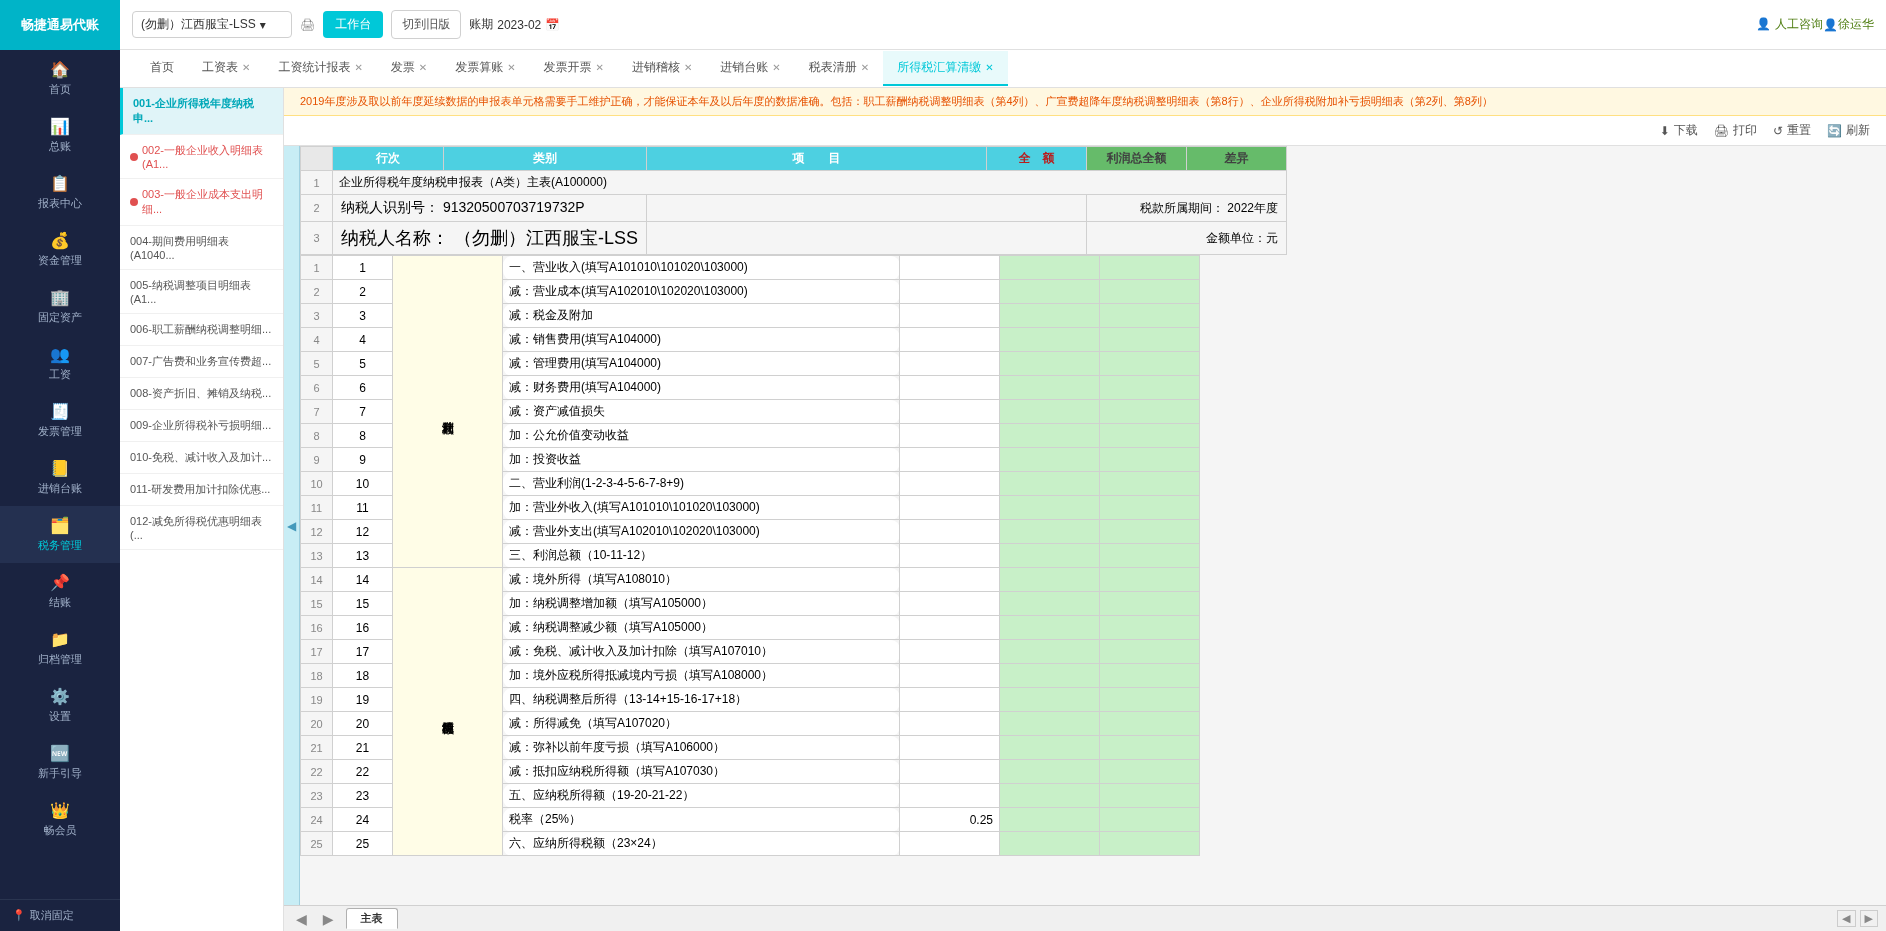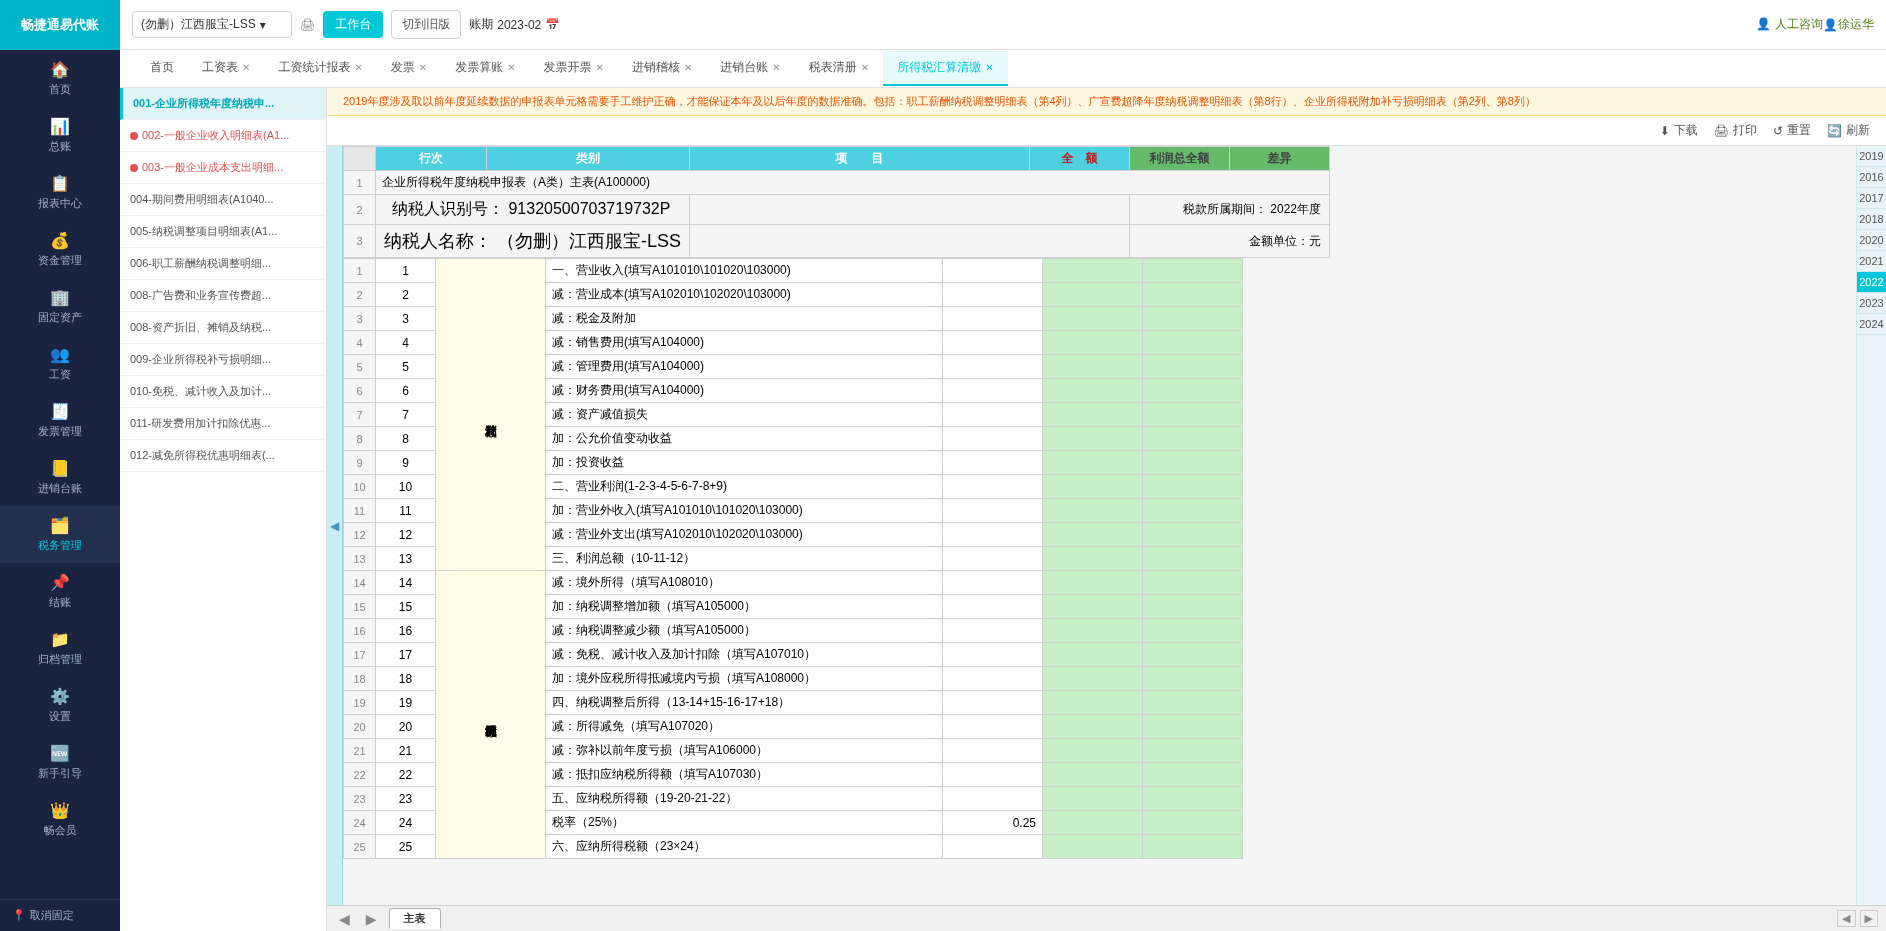--- a/index.html
+++ b/index.html
@@ -29,21 +29,21 @@
     .nav-tabs { background: white; display: flex; align-items: center; padding: 0 16px; border-bottom: 1px solid #e0e0e0; flex-shrink: 0; height: 38px; }
     .nav-tab { padding: 8px 14px; cursor: pointer; font-size: 12px; color: #555; display: flex; align-items: center; gap: 4px; border-bottom: 2px solid transparent; white-space: nowrap; }
     .nav-tab.active { color: #00c8d8; border-bottom: 2px solid #00c8d8; background: #e8fafb; }
     .nav-tab .close-x { color: #999; font-size: 10px; cursor: pointer; }
     .nav-tab.active .close-x { color: #00c8d8; }
 
     
     .content-area { display: flex; flex: 1; overflow: hidden; }
 
     
-    .report-list { width: 207px; background: white; border-right: 1px solid #e0e0e0; overflow-y: auto; flex-shrink: 0; }
+    .report-list { width: 164px; background: white; border-right: 1px solid #e0e0e0; overflow-y: auto; flex-shrink: 0; }
     .report-list-item { padding: 8px 10px; font-size: 11px; cursor: pointer; color: #555; border-bottom: 1px solid #f0f0f0; display: flex; align-items: center; gap: 4px; }
     .report-list-item.active { background: #e0f4f8; color: #00a8b8; font-weight: bold; border-left: 3px solid #00c8d8; }
     .report-list-item.error { color: #e05050; }
     .report-list-item .dot { width: 8px; height: 8px; border-radius: 50%; flex-shrink: 0; }
     .dot-red { background: #e05050; }
 
     
     .spreadsheet-area { flex: 1; display: flex; flex-direction: column; overflow: hidden; background: #f5f5f5; }
 
     
@@ -242,21 +242,21 @@
       <div class="report-list-item">
         <span>004-期间费用明细表(A1040...</span>
       </div>
       <div class="report-list-item">
         <span>005-纳税调整项目明细表(A1...</span>
       </div>
       <div class="report-list-item">
         <span>006-职工薪酬纳税调整明细...</span>
       </div>
       <div class="report-list-item">
-        <span>008-广告费和业务宣传费超...</span>
+        <span>007-广告费和业务宣传费超...</span>
       </div>
       <div class="report-list-item">
         <span>008-资产折旧、摊销及纳税...</span>
       </div>
       <div class="report-list-item">
         <span>009-企业所得税补亏损明细...</span>
       </div>
       <div class="report-list-item">
         <span>010-免税、减计收入及加计...</span>
       </div>
@@ -322,21 +322,21 @@
               </thead>
               <tbody id="sheet-body">
 
                 <tr>
                   <td class="row-num">1</td>
                   <td colspan="6" class="header-row">企业所得税年度纳税申报表（A类）主表(A100000)</td>
                 </tr>
 
                 <tr>
                   <td class="row-num">2</td>
-                  <td colspan="2" class="info-row" style="font-size:16px;padding:4px 16px;">
+                  <td colspan="2" class="info-row" style="font-size:14px;padding:4px 8px;">
                     <span>纳税人识别号：</span>
                     <span>91320500703719732P</span>
                   </td>
                   <td colspan="2" class="info-row" style="font-size:12px;padding:4px 8px;"></td>
                   <td colspan="2" class="info-row" style="font-size:12px;padding:4px 8px;text-align:right;">
                     <span>税款所属期间：</span>
                     <span>2022年度</span>
                   </td>
                 </tr>
 
@@ -563,31 +563,20 @@
                     <td class="col-c">六、应纳所得税额（23×24）</td>
                     <td class="col-d"></td>
                     <td class="col-e"></td>
                     <td class="col-f"></td>
                   </tr>
                 </tbody>
             </table>
           </div>
         </div>
 
-        <div class="year-column">
-          <div class="year-item">2019</div>
-          <div class="year-item">2016</div>
-          <div class="year-item">2017</div>
-          <div class="year-item">2018</div>
-          <div class="year-item">2020</div>
-          <div class="year-item">2021</div>
-          <div class="year-item active">2022</div>
-          <div class="year-item">2023</div>
-          <div class="year-item">2024</div>
-        </div>
       </div>
 
       <div class="sheet-tab-bar">
         <span class="sheet-nav-btn">◀</span>
         <span class="sheet-nav-btn">▶</span>
         <div class="sheet-tab active">主表</div>
         <div style="flex:1;"></div>
         <div style="display:flex;align-items:center;gap:4px;color:#888;font-size:11px;">
           <span style="cursor:pointer;border:1px solid #ccc;padding:1px 4px;">◀</span>
           <span style="cursor:pointer;border:1px solid #ccc;padding:1px 4px;">▶</span>

